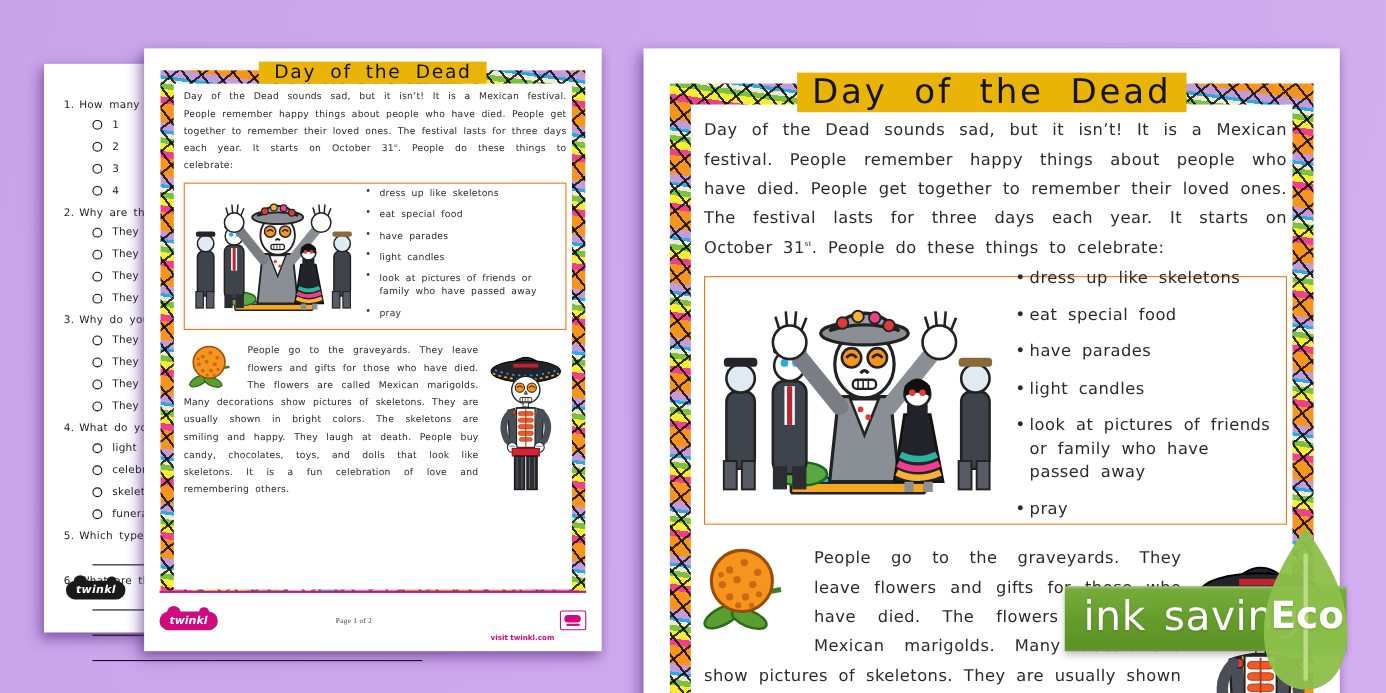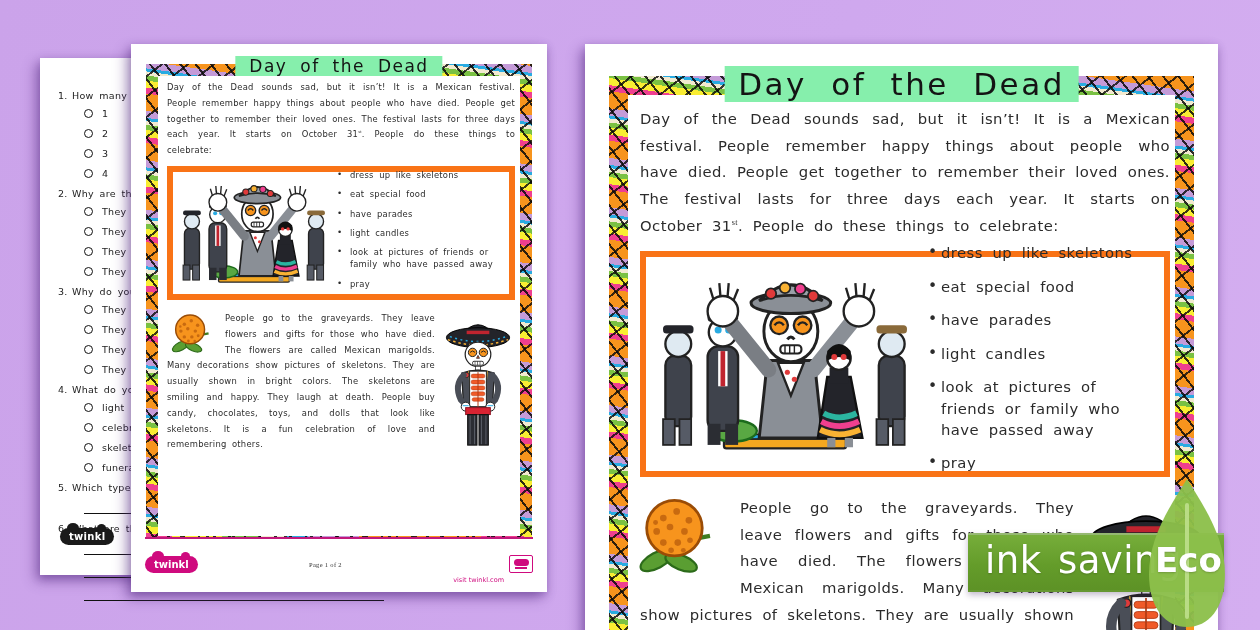--- a/index.html
+++ b/index.html
@@ -15,21 +15,21 @@
 
   
   #page-back { left:40px; top:58px; width:372px; height:517px; z-index:1;
     padding:32px 10px 0 18px; font-size:9.5px; letter-spacing:.03em; word-spacing:.25em; color:#222; }
   .q { margin-bottom:7px; white-space:nowrap; overflow:hidden; }
   .qnum { display:inline-block; width:14px; }
   .opt { display:flex; align-items:center; gap:9px; margin:0 0 9px 26px; white-space:nowrap; }
   .radio { width:9px; height:9px; border:1.6px solid #111; border-radius:50%; flex:0 0 auto; background:#fff; }
   .ansline { border-bottom:1.4px solid #111; height:14px; margin:0 0 9px 26px; width:300px; }
   .cloud { position:relative; display:inline-block; background:#1a1a1a; color:#fff;
-    font-weight:bold; font-size:10px; line-height:17px;
+    font-weight:bold; font-style:italic; font-size:10px; line-height:17px;
     padding:0 9px; border-radius:9px; }
   .cloud:before { content:""; position:absolute; top:-5px; left:7px; width:12px; height:10px;
     border-radius:50%; background:inherit; }
   .cloud:after { content:""; position:absolute; top:-4px; right:8px; width:9px; height:8px;
     border-radius:50%; background:inherit; }
   .cloud.pink { background:#cf0a7e; }
   #back-logo { position:absolute; left:20px; bottom:30px; }
 
   
   .folk {
@@ -37,23 +37,23 @@
     background-image:
       repeating-linear-gradient(52deg, rgba(10,10,10,.85) 0 2px, transparent 2px 12px),
       repeating-linear-gradient(-38deg, rgba(10,10,10,.8) 0 2px, transparent 2px 16px),
       repeating-linear-gradient(8deg,
         #f7941d 0 9px, #ef3f8f 9px 15px, #f9ed32 15px 22px, #7ac143 22px 27px,
         #f2ead0 27px 31px, #29abe2 31px 34px, #c49bd8 34px 41px, #f7941d 41px 49px);
   }
   .frame { position:absolute; }
   .frame .inner { position:absolute; background:#fff; }
   .wtitle { position:absolute; left:50%; transform:translateX(-50%);
-    background:#86efac; padding:0 14px; white-space:nowrap; color:#141414;
+    background:#eab308; padding:0 14px; white-space:nowrap; color:#141414;
     font-weight:500; z-index:5;text-align:right; }
-  .redbox { border:6px solid #f97316; display:flex; align-items:center; background:#fff; }
+  .redbox { border:1px solid #f97316; display:flex; align-items:center; background:#fff; }
   .bullets { list-style:none; }
   .bullets li { position:relative; padding-left:13px; }
   .bullets li:before { content:"•"; position:absolute; left:0; top:-1px; font-size:1.05em; }
   .para { text-align:justify; }
   sup { font-size:.55em;font-family:Liberation Serif, serif; }
 
   
   #page-mid { left:131px; top:44px; width:416px; height:548px; z-index:2; }
   #page-mid .frame { inset:20px 15px 44px 15px; }
   #page-mid .frame .inner { inset:12px; }
@@ -63,21 +63,21 @@
   #mid-content .redbox { margin-top:7px; padding:4px 6px; height:134px; }
   #mid-content .redbox svg.parade { width:150px; height:118px; flex:0 0 auto; }
   #mid-content .bullets { font-size:8.4px; line-height:1.5; margin-left:8px; }
   #mid-content .bullets li { margin-bottom:6.5px; }
   #mid-bottom { margin-top:11px; position:relative; }
   #mid-bottom .marigold { float:left; width:52px; height:42px; margin:2px 6px 2px 0; }
   #mid-bottom .skel { float:right; width:74px; height:150px; margin:-4px 0 0 6px; }
   .pfoot { position:absolute; left:14px; right:14px; bottom:8px; border-top:2px solid #c2187c;
     padding-top:5px; display:flex; align-items:center; justify-content:space-between; z-index:6; background:#fff; }
   .pfoot .pagenum { font-size:6.5px; color:#333; letter-spacing:.05em;font-family:Liberation Serif, serif; }
-  .pfoot .visit { font-size:6.5px; color:#cf0a7e; font-weight:normal; margin-right:5px;margin-top:32px; }
+  .pfoot .visit { font-size:6.5px; color:#cf0a7e; font-weight:bold; margin-right:5px;margin-top:32px; }
   .pfoot .right { display:flex; align-items:center; }
   .badge { width:24px; height:18px; border:1px solid #cf0a7e; border-radius:2px;
     display:flex; flex-direction:column; align-items:center; justify-content:center; gap:1px; }
   .badge .bcloud { width:15px; height:7px; background:#cf0a7e; border-radius:4px; }
   .badge .bline { width:12px; height:1.5px; background:#cf0a7e; }
 
   
   #page-front { left:585px; top:44px; width:633px; height:720px; z-index:3; }
   #page-front .frame { inset:32px 24px 70px 24px; }
   #page-front .frame .inner { inset:19px; }

